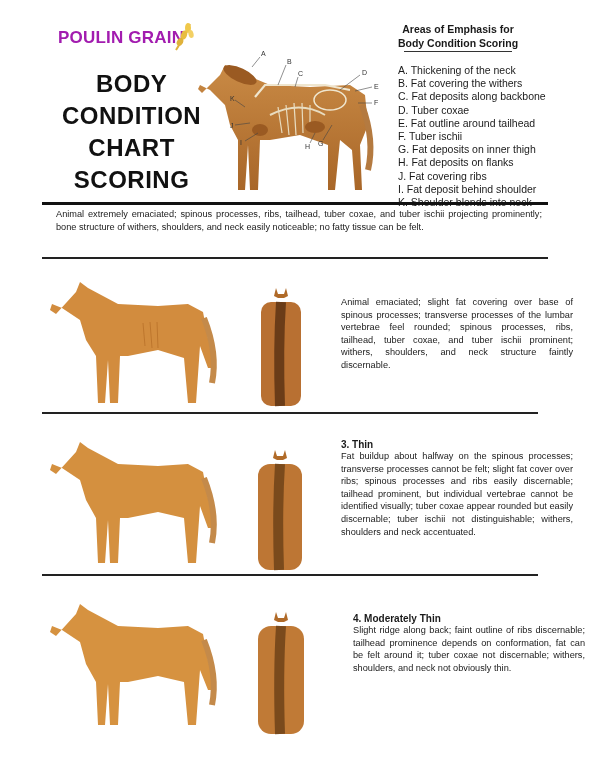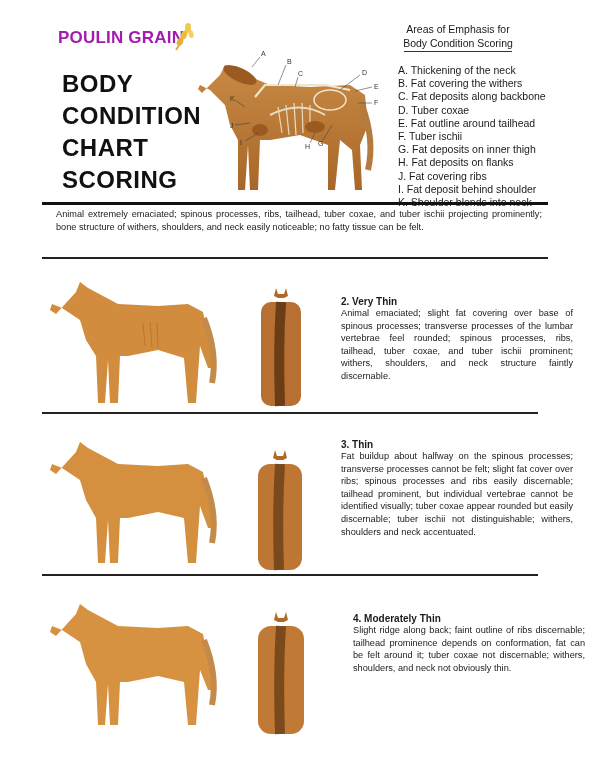--- a/index.html
+++ b/index.html
@@ -2,23 +2,23 @@
 <html><head>
   <meta charset="utf-8">
   <style>
     html, body { margin: 0; padding: 0; background: #ffffff; }
     body { width: 600px; height: 776px; position: relative; overflow: hidden;
            font-family: "Liberation Sans", sans-serif; color: #1a1a1a; }
     .abs { position: absolute; }
     .logo { left: 58px; top: 28px; font-family: "Liberation Sans", sans-serif; font-weight: bold;
             font-size: 17px; color: #a21caf; letter-spacing: 0.2px; }
     .wheat { left: 172px; top: 22px; width: 22px; height: 30px; }
-    .title { left: 62px; top: 68px; font-weight: bold; font-size: 24px; line-height: 32px; color: #111; }
+    .title { left: 62px; top: 68px; font-weight: bold; font-size: 24px; line-height: 32px; color: #111; text-align: center; }
     .title div { letter-spacing: 0.5px; }
-    .legend-head { left: 388px; top: 22px; width: 140px; text-align: center; font-weight: normal;
+    .legend-head { left: 388px; top: 22px; width: 140px; text-align: center; font-weight: bold;
                    font-size: 10.5px; line-height: 14px; }
     .legend-rule { left: 404px; top: 51px; width: 108px; height: 1px; background: #333; }
     .legend-list { left: 388px; top: 54px; font-size: 10.5px; line-height: 13.2px; margin: 10px; padding: 0; list-style: none; }
     .hr { left: 42px; height: 2px; background: #222; }
     .hr.thick { height: 3px; background: #111; }
     .sec-title { font-weight: bold; font-size: 10px; }
     .sec-text { font-size: 9.2px; line-height: 12.6px; text-align: justify; }
     .horse-svg, .rear-svg { position: absolute; }
   </style>
 </head>
@@ -123,21 +123,20 @@
       <line x1="109" y1="54" x2="110" y2="80"></line>
     </g>
   <path d="M156 50 Q170 85 164 115" stroke="#c48a4a" stroke-width="6" fill="none"></path>
 </svg>
 <svg class="rear-svg" style="left:258px; top:288px;" width="46" height="120" viewBox="0 0 46 120">
   <path d="M18 0 L16 8 L20 10 L26 10 L30 8 L28 0 L26 6 L20 6 Z" fill="#b06a28"></path>
   <rect x="3" y="14" width="40" height="104" rx="10" fill="#b87032"></rect>
   <path d="M23 14 Q20 60 22 118" stroke="#6a3c18" stroke-width="10" fill="none"></path>
 </svg>
 <div class="abs" style="left:341px; top:296px; width:232px;">
-  <div class="sec-title">2.   Very Thin</div>
   <div class="sec-text">Animal emaciated; slight fat covering over base of spinous processes; transverse processes of the lumbar vertebrae feel rounded; spinous processes, ribs, tailhead, tuber coxae, and tuber ischii prominent; withers, shoulders, and neck structure faintly discernable.</div>
 </div>
 
 <div class="abs hr" style="top:412px; width:496px;"></div>
 
 <svg class="horse-svg" style="left:48px; top:428px;" width="180" height="140" viewBox="0 0 180 140">
   <path d="M14 40 L4 36 L2 42 L8 46 L28 24 L32 14 L40 20 L70 36 L110 38 L140 36 L155 44 L160 70 L168 100 L160 100 L152 78 L148 135 L140 135 L136 90 L110 84 L80 90 L72 90 L70 135 L62 135 L60 92 L57 135 L50 135 L48 90 L38 72 L32 52 Z" fill="#d4903f"></path>
   <path d="M156 50 Q170 85 164 115" stroke="#c48a4a" stroke-width="6" fill="none"></path>
 </svg>
 <svg class="rear-svg" style="left:256px; top:450px;" width="48" height="122" viewBox="0 0 48 122">

